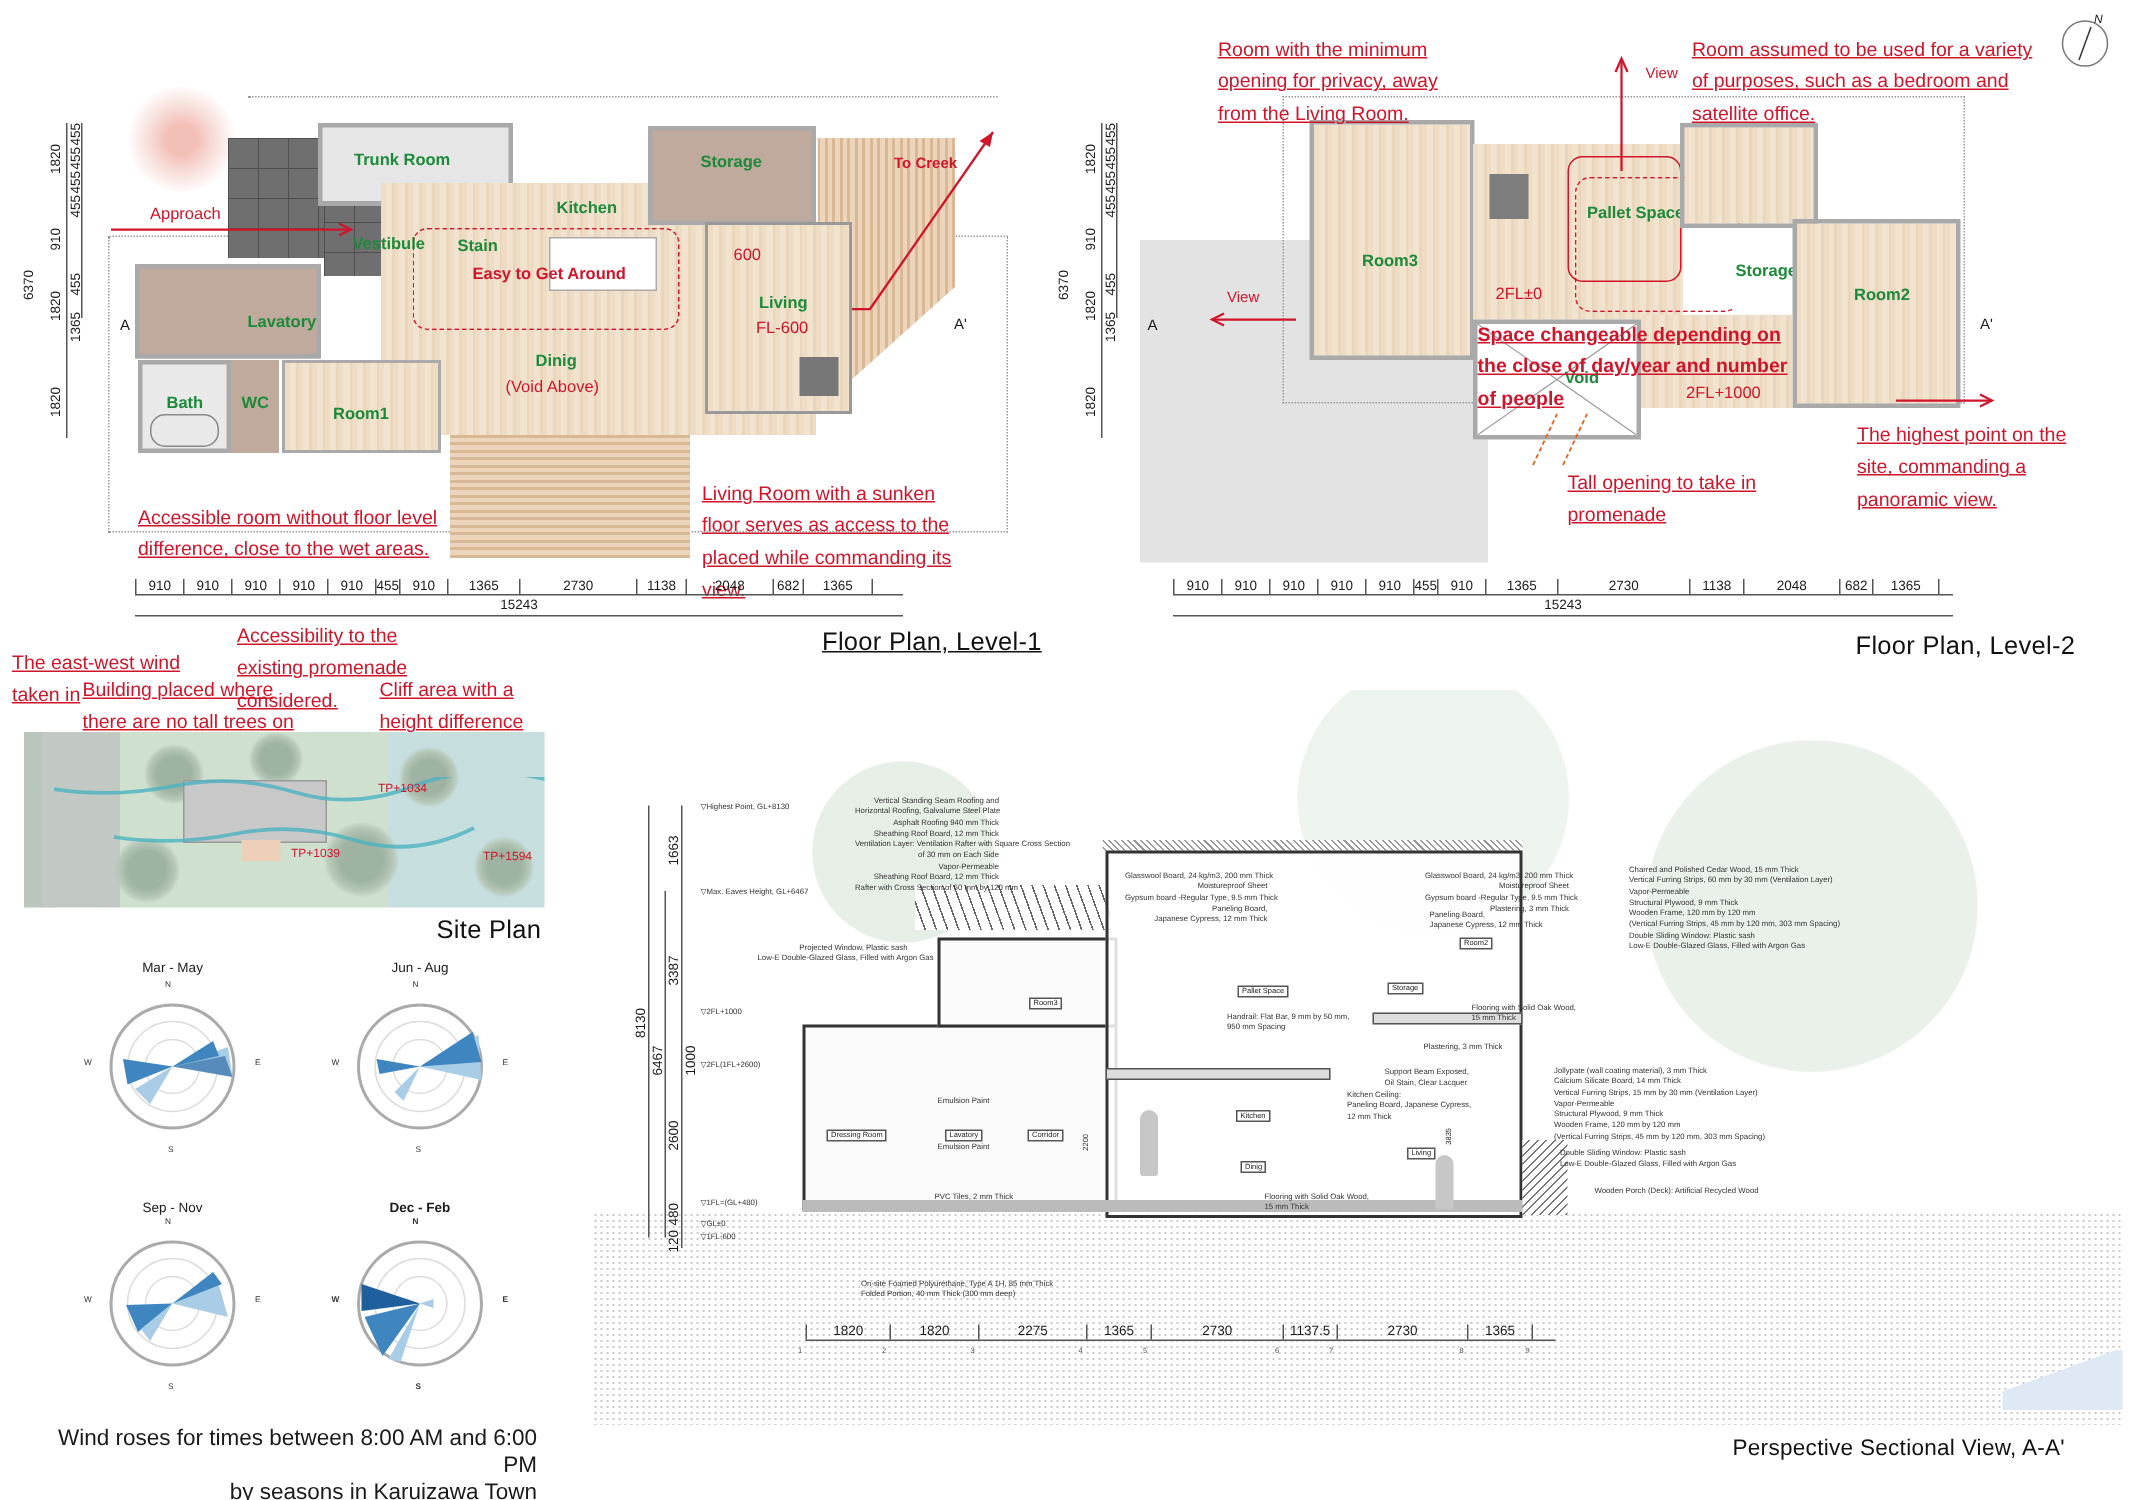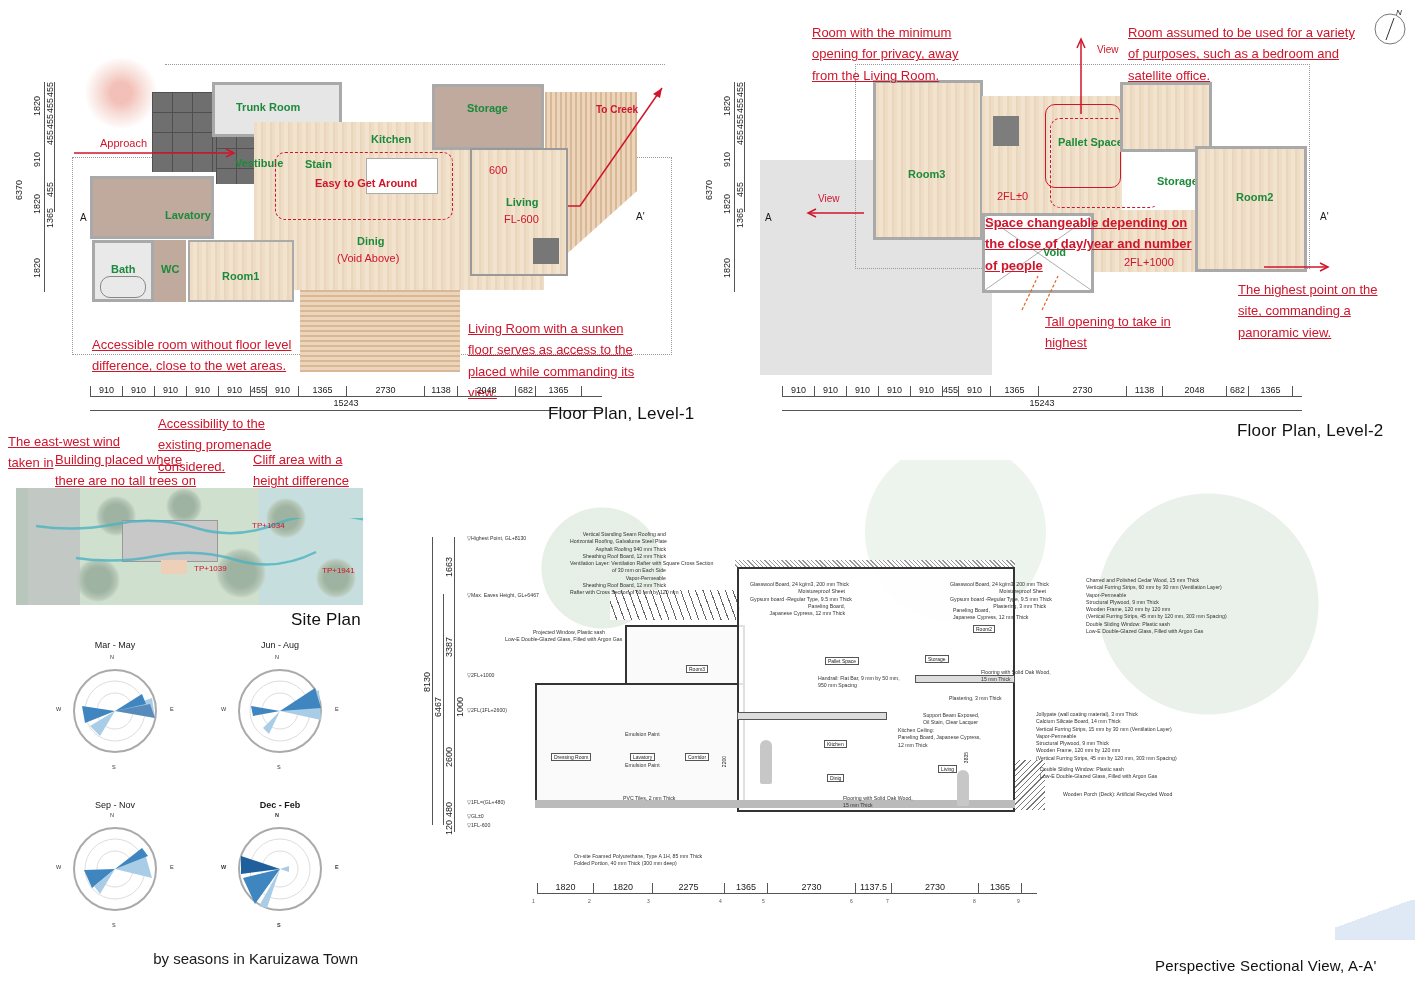--- a/index.html
+++ b/index.html
@@ -137,21 +137,21 @@
       <span style="width:48px">1365</span>
       <span style="width:78px">2730</span>
       <span style="width:33px">1138</span>
       <span style="width:58px">2048</span>
       <span style="width:20px">682</span>
       <span style="width:47px">1365</span>
     </div>
     <div class="total">15243</div>
   </div>
 
-  <div class="abs panel-title" style="left:548px;top:404px;">Floor Plan, Level-1</div>
+  <div class="abs panel-title" style="left:548px;top:418px;text-decoration:underline;">Floor Plan, Level-1</div>
 </section>
 
 <section>
   <div class="abs" style="left:760px;top:160px;width:232px;height:215px;background:#e3e3e3;"></div>
   <div class="abs" style="left:855px;top:64px;width:455px;height:205px;border:1px dotted #999;"></div>
 
   <div class="abs wall wood" style="left:873px;top:80px;width:110px;height:160px;"></div>
   <span class="abs room-label" style="left:908px;top:168px;">Room3</span>
 
   <div class="abs wood" style="left:982px;top:96px;width:140px;height:120px;"></div>
@@ -197,21 +197,21 @@
     <line x1="24" y1="38" x2="40" y2="4" stroke="#e0651f" stroke-width="1.2" stroke-dasharray="3,2"></line>
   </svg>
 
   <span class="abs" style="left:765px;top:212px;font-size:10px;">A</span>
   <span class="abs" style="left:1320px;top:211px;font-size:10px;">A'</span>
 
   <div class="abs note" style="left:812px;top:22px;width:165px;">Room with the minimum opening for privacy, away from the Living Room.</div>
   <div class="abs note" style="left:1128px;top:22px;width:230px;">Room assumed to be used for a variety of purposes, such as a bedroom and satellite office.</div>
   <div class="abs note" style="left:985px;top:212px;width:210px;font-weight:bold;">Space changeable depending on the close of day/year and number of people</div>
   <div class="abs note" style="left:1238px;top:279px;width:150px;">The highest point on the site, commanding a panoramic view.</div>
-  <div class="abs note" style="left:1045px;top:311px;width:150px;">Tall opening to take in highest</div>
+  <div class="abs note" style="left:1045px;top:311px;width:150px;">Tall opening to take in promenade</div>
 
   <div class="abs" style="left:700px;top:82px;width:48px;height:210px;">
     <div class="abs" style="left:34px;top:0;width:1px;height:210px;background:#555;"></div>
     <div class="abs" style="left:44px;top:0;width:1px;height:130px;background:#555;"></div>
     <span class="abs vdim" style="left:4px;top:98px;">6370</span>
     <span class="abs vdim" style="left:22px;top:14px;">1820</span>
     <span class="abs vdim" style="left:22px;top:70px;">910</span>
     <span class="abs vdim" style="left:22px;top:112px;">1820</span>
     <span class="abs vdim" style="left:22px;top:176px;">1820</span>
     <span class="abs vdim" style="left:35px;top:0px;">455</span>
@@ -259,21 +259,21 @@
     <div class="abs tree" style="left:60px;top:70px;width:44px;height:44px;"></div>
     <div class="abs tree" style="left:300px;top:70px;width:40px;height:40px;"></div>
     <div class="abs" style="left:106px;top:32px;width:96px;height:42px;background:#c8c8c8;border:1px solid #999;"></div>
     <div class="abs" style="left:145px;top:72px;width:26px;height:14px;background:#eecfb8;"></div>
     <svg class="abs" style="left:20px;top:30px;" width="330" height="60">
       <path d="M0,8 Q40,14 80,6 T160,10 T240,6 T330,2" fill="none" stroke="#4bb3c0" stroke-width="2.5" opacity="0.8"></path>
       <path d="M40,40 Q80,46 120,38 T200,42 T280,34" fill="none" stroke="#4bb3c0" stroke-width="2.5" opacity="0.8"></path>
     </svg>
     <span class="abs red-label" style="left:236px;top:33px;font-size:8px;font-weight:normal;">TP+1034</span>
     <span class="abs red-label" style="left:178px;top:76px;font-size:8px;font-weight:normal;">TP+1039</span>
-    <span class="abs red-label" style="left:306px;top:78px;font-size:8px;font-weight:normal;">TP+1941</span>
+    <span class="abs red-label" style="left:306px;top:78px;font-size:8px;font-weight:normal;">TP+1594</span>
   </div>
 
   <div class="abs panel-title" style="left:291px;top:610px;">Site Plan</div>
 </section>
 
 <section>
   <div class="abs" style="left:30px;top:640px;width:170px;height:155px;">
     <div class="wr-title">Mar - May</div>
     <svg class="abs" style="left:42px;top:28px;" width="86" height="86">
       <circle cx="43" cy="43" r="41" fill="none" stroke="#aaa" stroke-width="2"></circle>
@@ -336,20 +336,21 @@
       <polygon points="43,43 22,80 30,82" fill="#a9cde6"></polygon>
       <polygon points="43,43 52,40 52,46" fill="#a9cde6"></polygon>
     </svg>
     <span class="abs wr-lbl" style="left:80px;top:12px;">N</span>
     <span class="abs wr-lbl" style="left:140px;top:64px;">E</span>
     <span class="abs wr-lbl" style="left:82px;top:122px;">S</span>
     <span class="abs wr-lbl" style="left:26px;top:64px;">W</span>
   </div>
 
   <div class="abs" style="left:20px;top:950px;width:338px;text-align:right;font-size:15px;line-height:1.2;">
+    <div>Wind roses for times between 8:00 AM and 6:00 PM</div>
     <div>by seasons in Karuizawa Town</div>
   </div>
 </section>
 
 <section>
 
   <div class="abs" style="left:395px;top:808px;width:1020px;height:142px;background-image:radial-gradient(#c9c9c9 0.6px, transparent 0.7px);background-size:4px 4px;"></div>
 
   <div class="abs" style="left:1335px;top:900px;width:80px;height:40px;background:linear-gradient(160deg,transparent 40%,#dfe8f5 40%);"></div>
 

